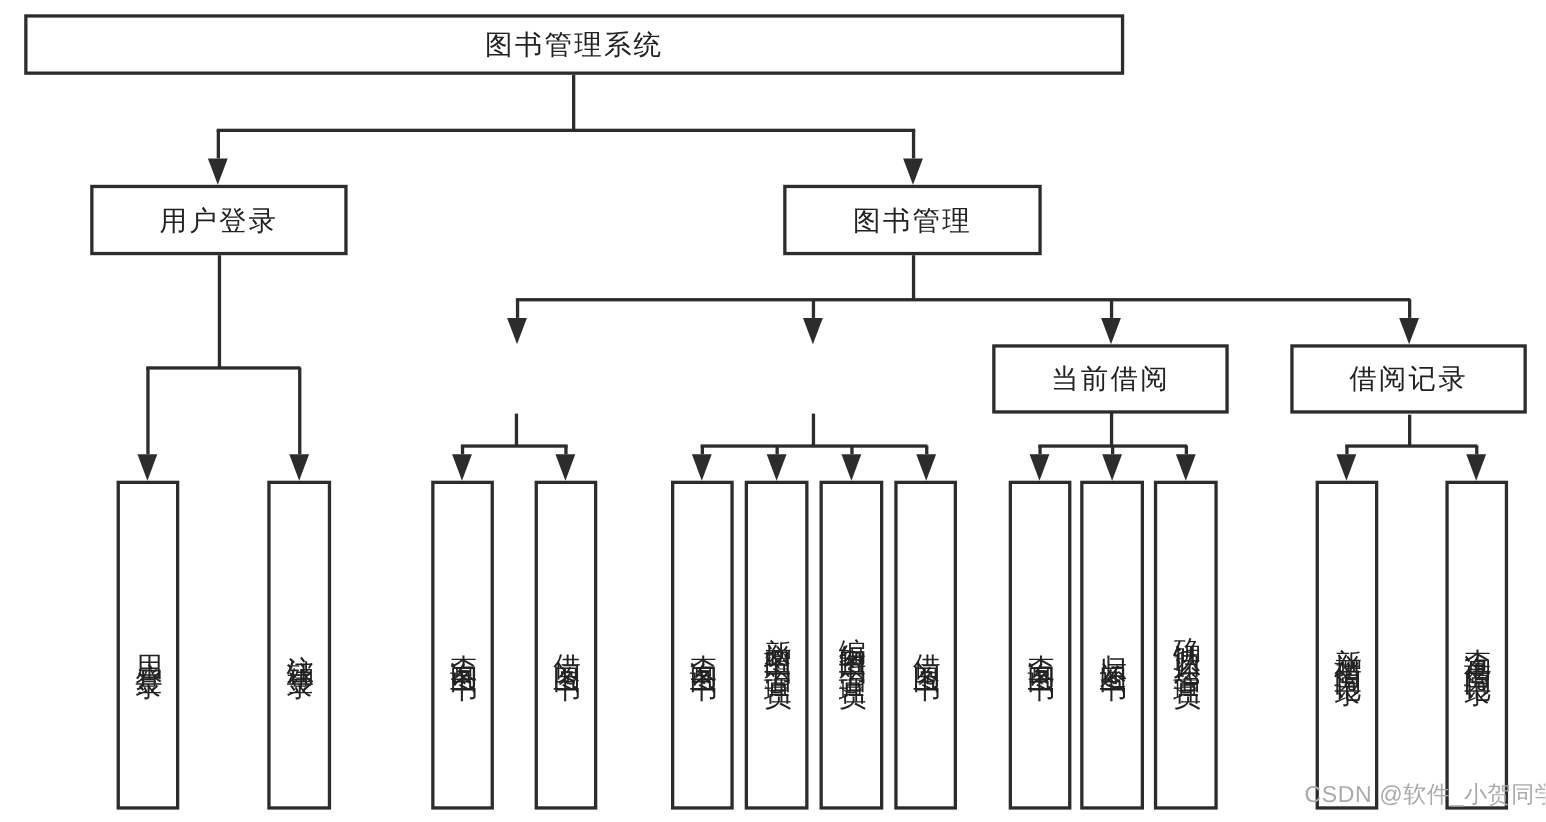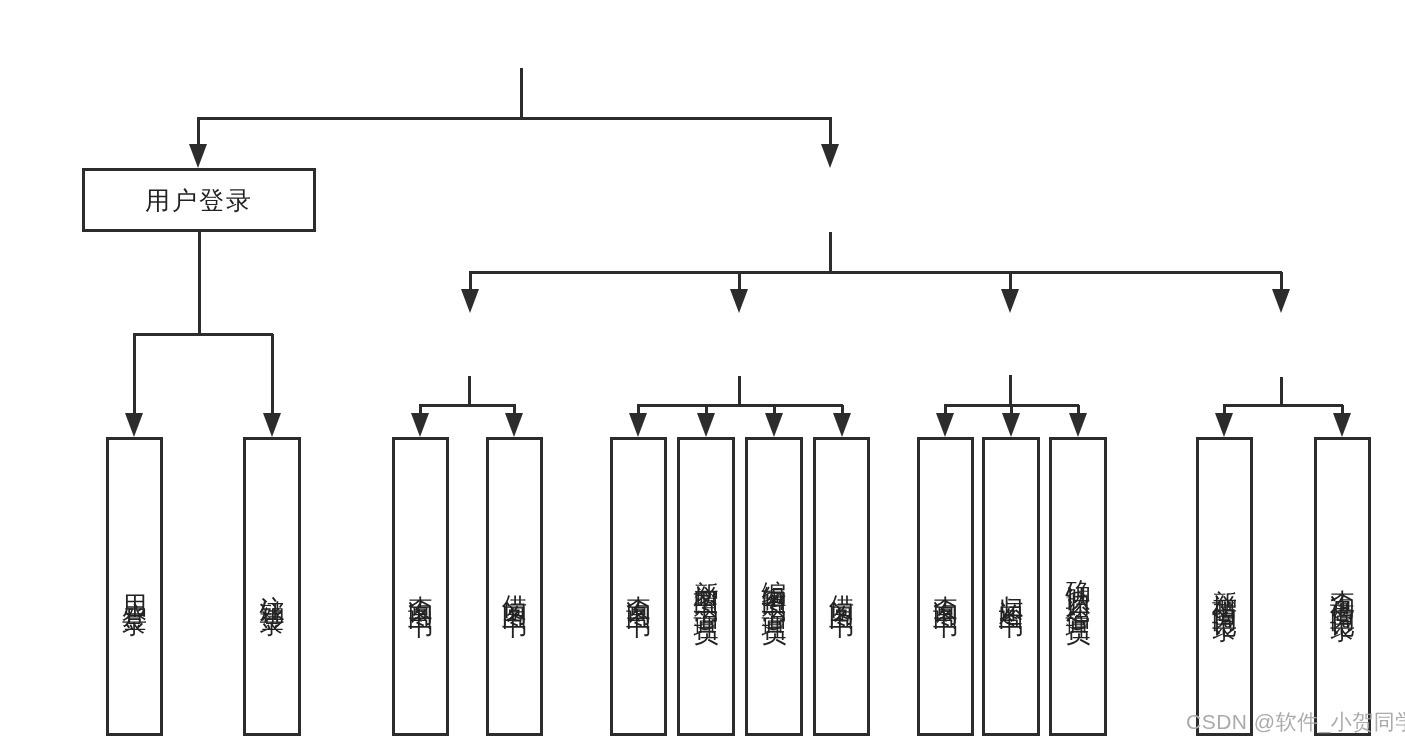--- a/index.html
+++ b/index.html
@@ -32,25 +32,37 @@
   .watermark{
     position:absolute;left:1186px;top:708px;z-index:10;
     font-size:21px;letter-spacing:0.5px;color:var(--wm);white-space:nowrap;
   }
 </style>
 </head>
 <body>
 
 <div class="canvas">
 
+  <div class="box" style="left:22px;top:13px;width:1000px;height:55px">
+    <span class="hlabel">图书管理系统</span>
+  </div>
 
   <div class="box" style="left:82px;top:168px;width:234px;height:64px">
     <span class="hlabel">用户登录</span>
   </div>
+  <div class="box" style="left:712px;top:168px;width:235px;height:64px">
+    <span class="hlabel">图书管理</span>
+  </div>
 
+  <div class="box" style="left:902px;top:313px;width:215px;height:63px">
+    <span class="hlabel">当前借阅</span>
+  </div>
+  <div class="box" style="left:1173px;top:313px;width:215px;height:63px">
+    <span class="hlabel">借阅记录</span>
+  </div>
 
   <div class="box" style="left:106px;top:437px;width:57px;height:299px">
     <span class="vtext">用户登录</span>
   </div>
   <div class="box" style="left:243px;top:437px;width:58px;height:299px">
     <span class="vtext">注销登录</span>
   </div>
 
   <div class="box" style="left:392px;top:437px;width:57px;height:299px">
     <span class="vtext">查询图书</span>

